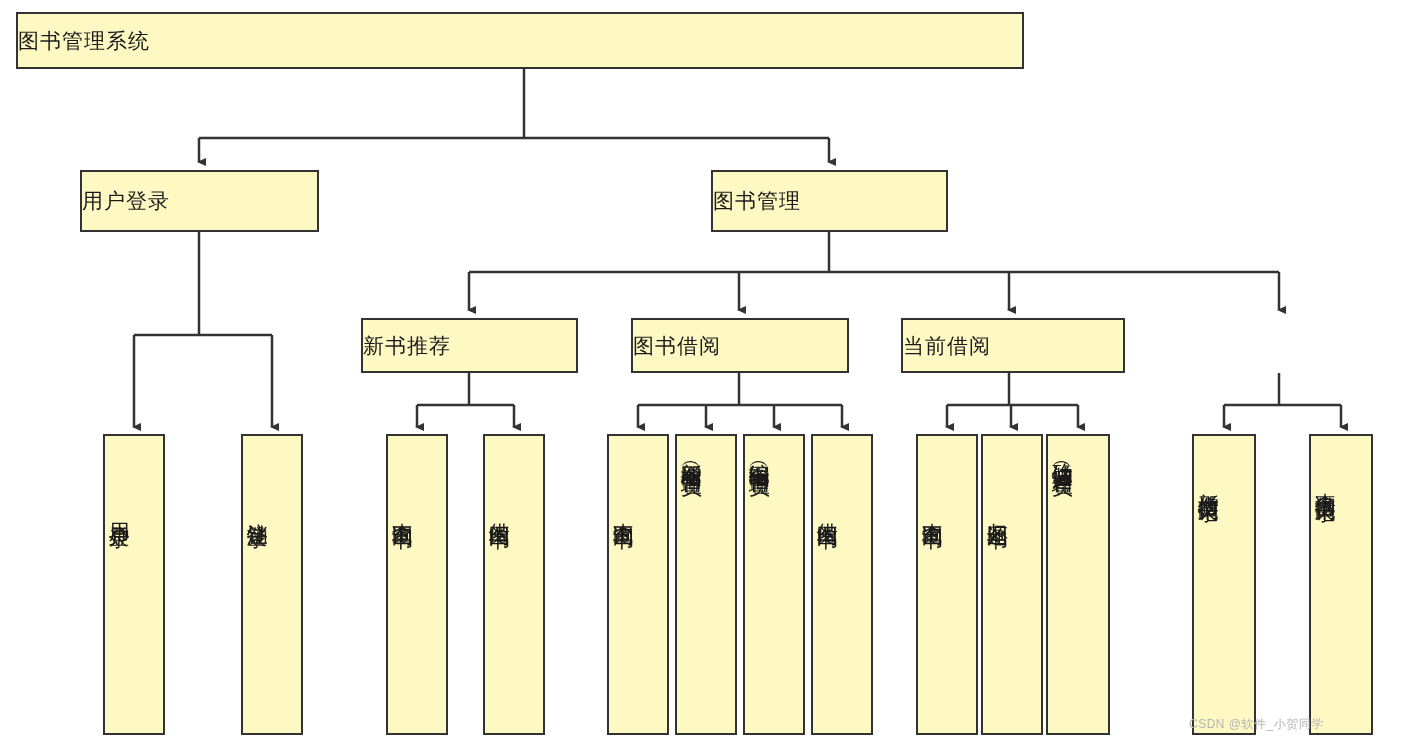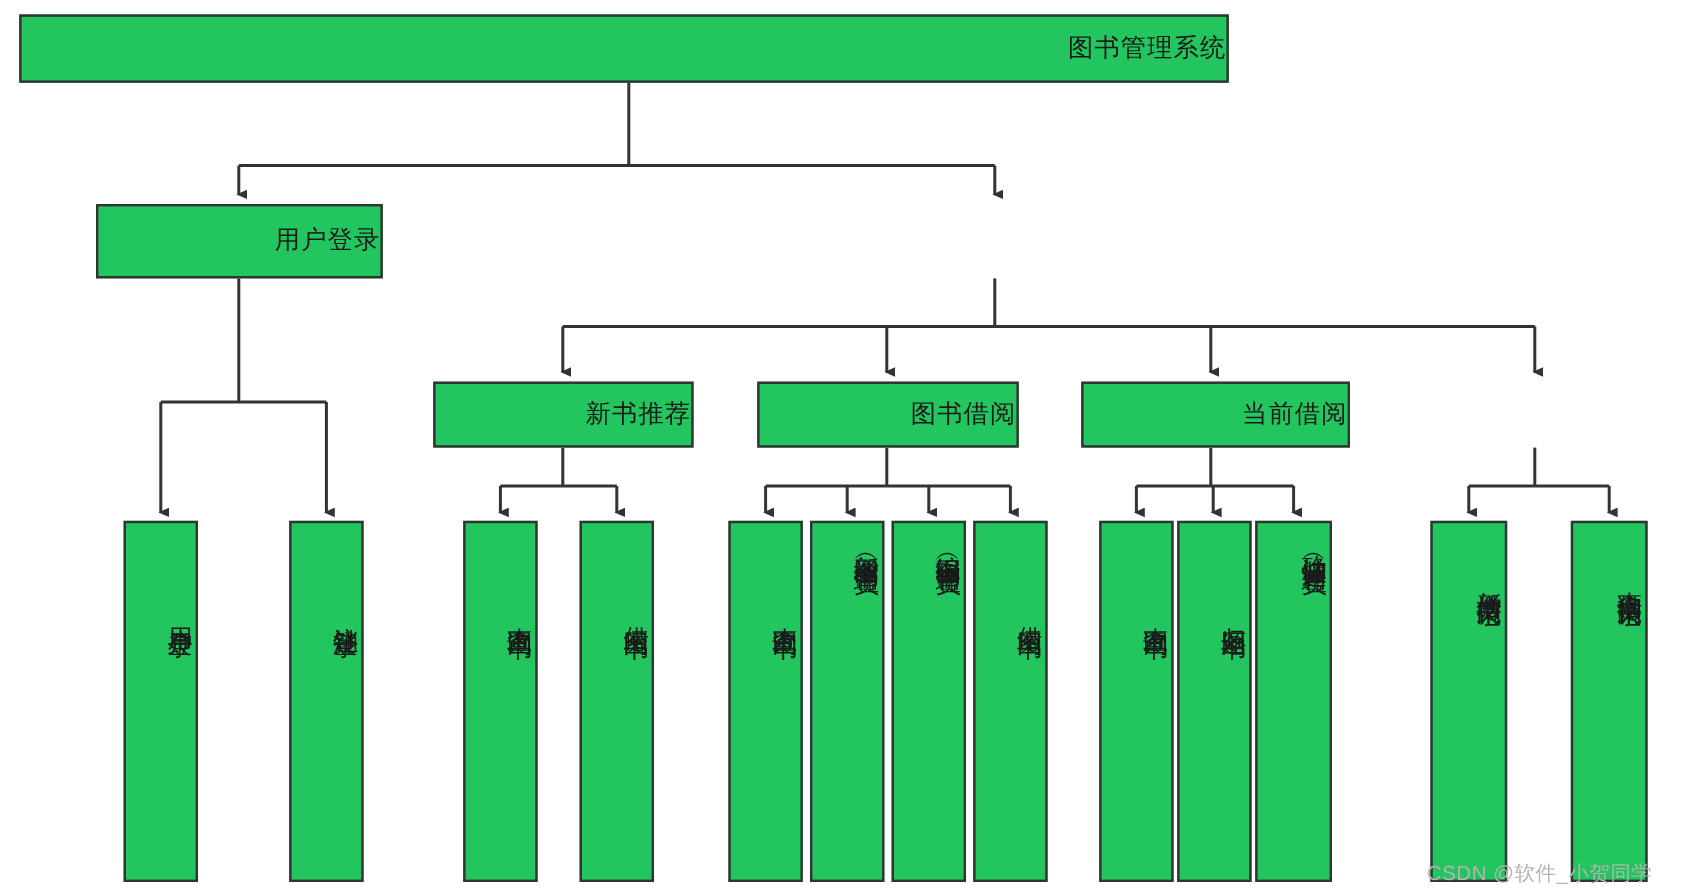--- a/index.html
+++ b/index.html
@@ -23,24 +23,24 @@
     left: 0;
     top: 0;
     width: 1405px;
     height: 747px;
     pointer-events: none;
   }
   .node {
     position: absolute;
     box-sizing: border-box;
     border: 2.5px solid #333333;
-    background: #22c55e;
+    background: #fef9c3;
     display: flex;
     align-items: center;
-    justify-content: flex-end;
+    justify-content: flex-start;
     text-align: center;
   }
   .node.horiz {
     font-size: 21px;
     letter-spacing: 1px;
     line-height: 1.2;
   }
   .node.vert {
     align-items: flex-start;
     padding-top: 10px;
@@ -54,21 +54,21 @@
     white-space: nowrap;
   }
   .node.vert.mid .vtext {
     margin-top: 60px;
   }
   .node.vert.mid2 .vtext {
     margin-top: 30px;
   }
   .watermark {
     position: absolute;
-    font-size: 17px;
+    font-size: 12px;
     color: #b4b4b4;
     white-space: nowrap;
     letter-spacing: 0.5px;
   }
 </style>
 </head>
 <body>
 
 <div id="canvas">
 
@@ -122,20 +122,23 @@
     </g>
   </svg>
 
   <div class="node horiz" style="left:16px; top:12px; width:1008px; height:57px;">
     <span>图书管理系统</span>
   </div>
 
   <div class="node horiz" style="left:80px; top:170px; width:239px; height:62px;">
     <span>用户登录</span>
   </div>
+  <div class="node horiz" style="left:711px; top:170px; width:237px; height:62px;">
+    <span>图书管理</span>
+  </div>
 
   <div class="node horiz" style="left:631px; top:318px; width:218px; height:55px;">
     <span>图书借阅</span>
   </div>
   <div class="node horiz" style="left:361px; top:318px; width:217px; height:55px;">
     <span>新书推荐</span>
   </div>
   <div class="node horiz" style="left:901px; top:318px; width:224px; height:55px;">
     <span>当前借阅</span>
   </div>

